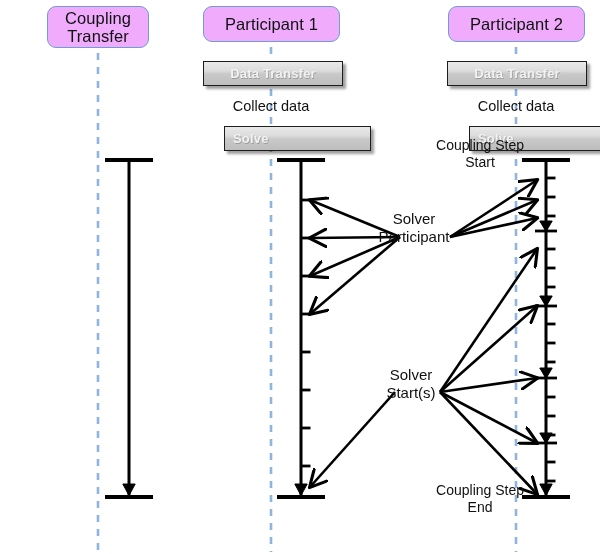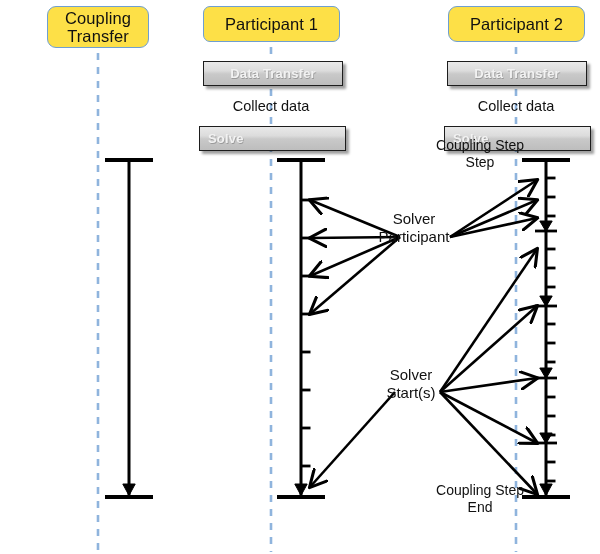--- a/index.html
+++ b/index.html
@@ -10,21 +10,21 @@
   }
   #stage{position:absolute;left:0;top:0;width:600px;height:554px;}
   svg.layer{position:absolute;left:0;top:0;width:600px;height:554px;}
 
   
   .lifeline-head{
     position:absolute;
     box-sizing:border-box;
     border:1.6px solid #6f9fd1;
     border-radius:9px;
-    background:#fde047;
+    background:#f0abfc;
     display:flex;align-items:center;justify-content:center;
     text-align:center;
     font-size:16.5px;
     line-height:18px;
     font-weight:400;
     letter-spacing:.1px;
     color:#111;
   }
 
   
@@ -34,21 +34,21 @@
     background:linear-gradient(to bottom,#e9e9e9 0%,#dcdcdc 38%,#c9c9c9 52%,#bdbdbd 100%);
     box-shadow:2.5px 2.5px 2.5px rgba(0,0,0,.38);
     display:flex;align-items:center;
     color:#f2f2f2;
     font-size:13px;
     font-weight:bold;
     letter-spacing:.2px;
     text-shadow:0.7px 0.7px 0 rgba(120,120,120,.55);
   }
   .act-box.center{justify-content:center;}
-  .act-box.left{justify-content:flex-start;padding-left:8px;}
+  .act-box.left{justify-content:flex-start;padding-left:8px;margin-left:25px;}
 
   
   .caption{
     position:absolute;
     font-size:14.5px;
     color:#111;
     white-space:nowrap;
     text-align:center;
   }
   .side-label{
@@ -145,21 +145,21 @@
       <line x1="440" y1="392" x2="537" y2="494" stroke="#000000" stroke-width="2.6" marker-end="url(#ah)" stroke-linecap="butt"></line>
     </svg>
 
   <div class="lifeline-head" id="head-coupling-service" style="left: 47px; top: 6px; width: 102px; height: 42px;">
     <span>
       <span>Coupling</span><br>
       <span>Transfer</span>
     </span>
   </div>
 
-  <div class="lifeline-head" id="head-participant-1" style="left: 203px; top: 6px; width: 137px; height: 36px; border-radius: 7px;">
+  <div class="lifeline-head" id="head-participant-1" style="left: 203px; top: 6px; width: 137px; height: 36px;">
     <span>Participant  1</span>
   </div>
 
   <div class="lifeline-head" id="head-participant-2" style="left: 448px; top: 6px; width: 137px; height: 36px;">
     <span>Participant  2</span>
   </div>
 
   <div class="act-box center" id="box-p1-data-transfer" style="left: 203px; top: 61px; width: 140px; height: 25px;">
     <span>Data Transfer</span>
   </div>
@@ -171,21 +171,21 @@
   </div>
   <div class="act-box left" id="box-p2-solve" style="left: 444px; top: 126px; width: 147px; height: 25px;">
     <span>Solve</span>
   </div>
 
   <div class="caption" id="cap-p1-collect" style="left: 0px; top: 98px; width: 600px; text-align: center; transform: translateX(-29px);">Collect data</div>
   <div class="caption" id="cap-p2-collect" style="left: 0px; top: 98px; width: 600px; text-align: center; transform: translateX(216px);">Collect data</div>
 
   <div class="side-label" id="lbl-step-start" style="right: 76px; top: 137px;">
     <span>Coupling Step</span><br>
-    <span>Step</span>
+    <span>Start</span>
   </div>
   <div class="side-label" id="lbl-step-end" style="right: 76px; top: 482px;">
     <span>Coupling Step</span><br>
     <span>End</span>
   </div>
 
   <div class="ann-label" id="ann-solver-iterations" style="left: 0px; top: 210px; width: 600px; text-align: center; transform: translateX(114px);">
     <span>Solver</span><br>
     <span>Participant</span>
   </div>

